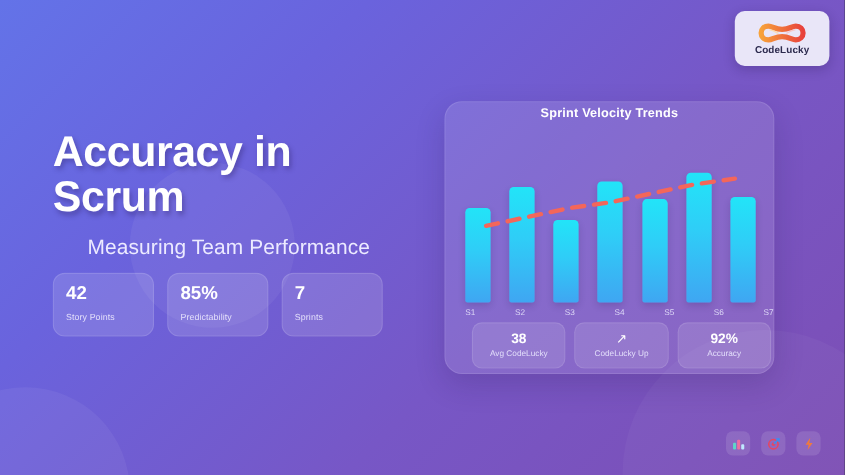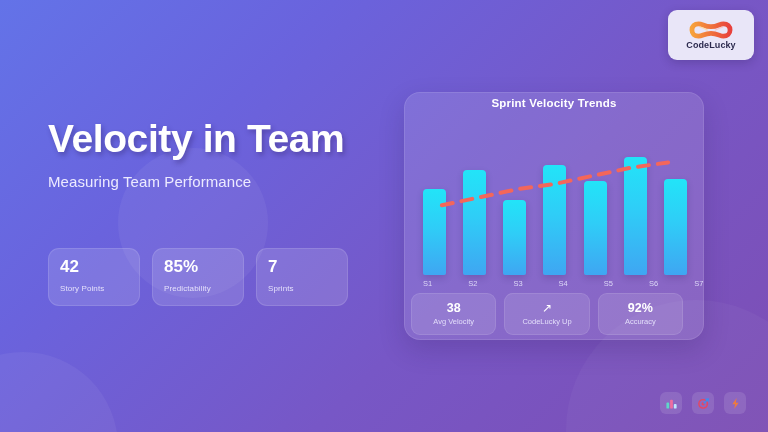--- a/index.html
+++ b/index.html
@@ -64,24 +64,25 @@
     font-size: 39px;
     font-weight: bold;
     color: #ffffff;
     line-height: 1.06;
     letter-spacing: -0.4px;
     margin: 0;
     text-shadow: 2px 3px 5px rgba(40,25,90,0.35);
   }
   .subhead {
     margin: 14px 0 0 0;
-    font-size: 15px;
+    font-size: 19px;
     color: #eceaff;
     font-weight: normal;
     letter-spacing: .1px;
+    text-align: center;
   }
 
   .stat-row {
     position: absolute;
     left: 48px;
     top: 248px;
     display: flex;
     gap: 12px;
   }
   .stat-card {
@@ -167,21 +168,21 @@
   }
   .axis span {
     width: 23px;
     text-align: center;
     font-size: 7.5px;
     color: #ddd8f7;
   }
 
   .mini-row {
     position: absolute;
-    left: 6px;
+    left: 24px;
     top: 200px;
     width: 272px;
     display: flex;
     gap: 8px;
   }
   .mini-card {
     flex: 1;
     height: 42px;
     border-radius: 9px;
     background: rgba(255,255,255,0.115);
@@ -247,21 +248,21 @@
         </linearGradient>
       </defs>
       <path d="M13 4.5c5.5 0 8 4 17 4s11.5-4 17-4 9 3.6 9 8.5-4 8.5-9 8.5-8-4-17-4-11.5 4-17 4-9-3.6-9-8.5 3.5-8.5 9-8.5z" fill="none" stroke="url(#lg)" stroke-width="6.5" stroke-linecap="round"></path>
       <path d="M15 9c4 0 6.5 3 10 4.2" fill="none" stroke="#ffd9a0" stroke-width="1.6" stroke-linecap="round" opacity=".85"></path>
       <path d="M36 13c3.5-1.2 6-4 10-4" fill="none" stroke="#ffb9b0" stroke-width="1.6" stroke-linecap="round" opacity=".7"></path>
     </svg>
     <div class="logo-text">CodeLucky</div>
   </div>
 
   <div class="left">
-    <h1 class="headline">Velocity in Team</h1>
+    <h1 class="headline">Accuracy in Scrum</h1>
     <p class="subhead">Measuring Team Performance</p>
   </div>
 
   <div class="stat-row">
     <div class="stat-card">
       <div class="stat-value">42</div>
       <div class="stat-label">Story Points</div>
     </div>
     <div class="stat-card">
       <div class="stat-value">85%</div>
@@ -297,21 +298,21 @@
         <span>S3</span>
         <span>S4</span>
         <span>S5</span>
         <span>S6</span>
         <span>S7</span>
       </div>
 
     <div class="mini-row">
       <div class="mini-card">
         <div class="mini-value">38</div>
-        <div class="mini-label">Avg Velocity</div>
+        <div class="mini-label">Avg CodeLucky</div>
       </div>
       <div class="mini-card">
         <div class="mini-icon">↗</div>
         <div class="mini-label">CodeLucky Up</div>
       </div>
       <div class="mini-card">
         <div class="mini-value">92%</div>
         <div class="mini-label">Accuracy</div>
       </div>
     </div>

